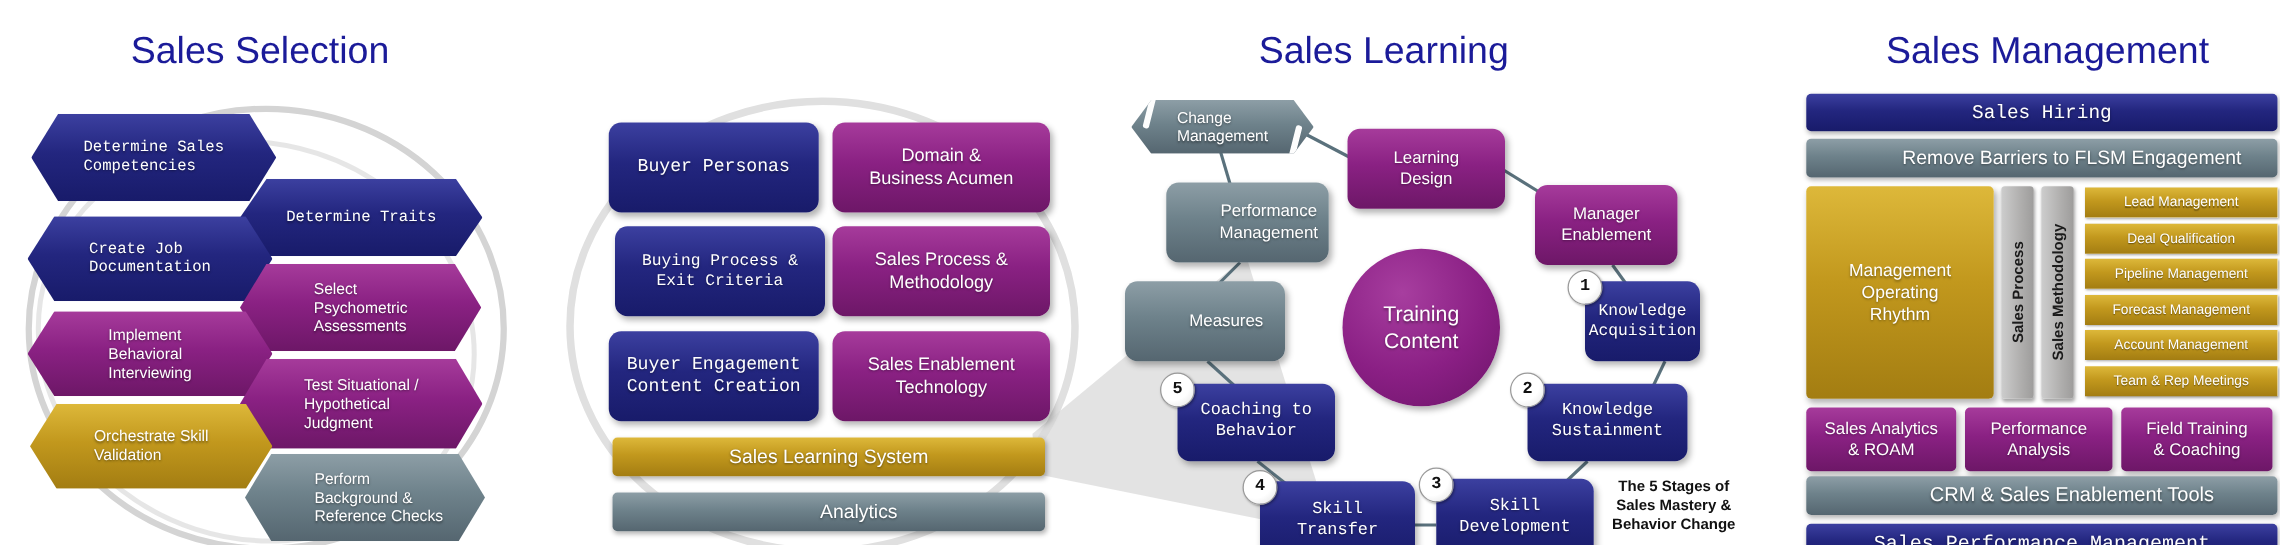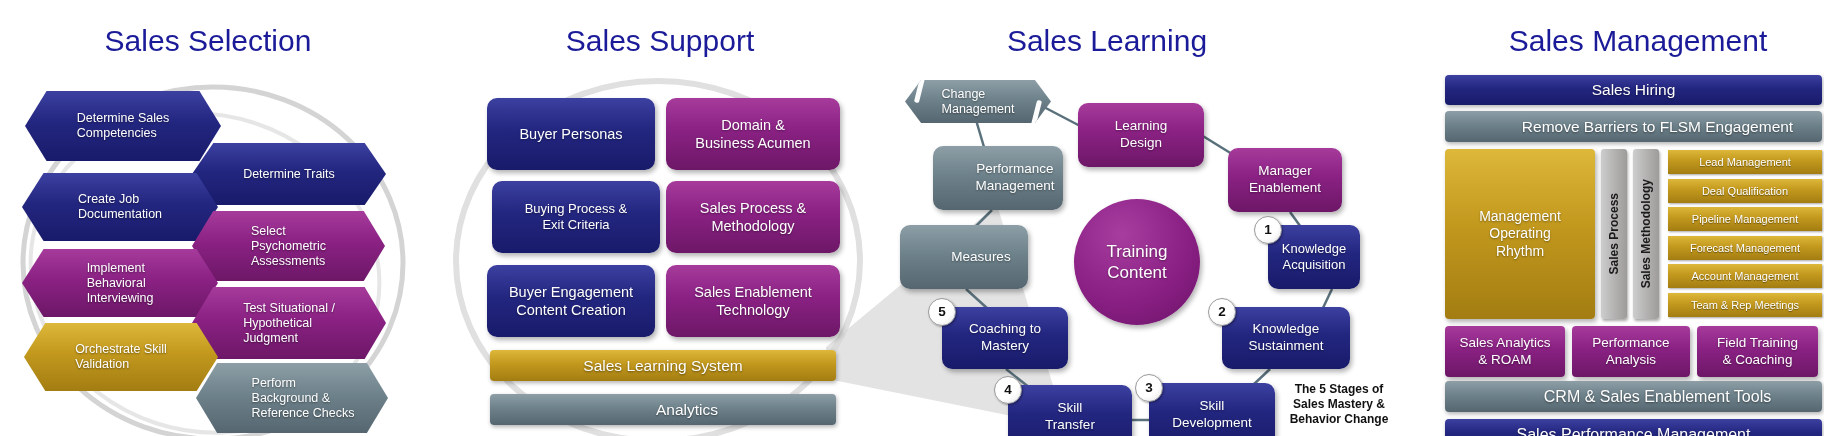--- a/index.html
+++ b/index.html
@@ -59,21 +59,21 @@
   .circle{
     border-radius:50%;
     background:radial-gradient(circle at 38% 28%,#a73e9f 0%,#8a1f84 55%,#6c1468 100%);
     font-size:17px;
   }
   .caption{
     position:absolute;z-index:2;font-weight:bold;color:#111;font-size:12px;
     line-height:1.25;text-align:center;white-space:pre-line;
   }
   .prewrap{white-space:pre-line;}
-  .navy{background:linear-gradient(180deg,#3c40a0 0%,#23267f 45%,#181b6a 100%);}
+  .navy{background:linear-gradient(180deg,#3c40a0 0%,#23267f 45%,#181b6a 100%);font-family:Liberation Mono, monospace;}
   .purple{background:linear-gradient(180deg,#a63b9b 0%,#8a2183 45%,#6d1767 100%);}
   .gold{background:linear-gradient(180deg,#ddb83a 0%,#c2981d 45%,#a37d12 100%);}
   .slate{background:linear-gradient(180deg,#8d9ea6 0%,#6e828b 45%,#556670 100%);padding-left:48px;}
   .slash{position:absolute;width:5px;height:60%;background:#fdfdfd;border-radius:2px;}
 </style>
 </head>
 <body>
 
 <div id="canvas">
 
@@ -110,21 +110,20 @@
 Interviewing</span></div>
   <div class="hex purple prewrap" style="left:192px;top:264px;width:194px;height:72px"><span>Test Situational /
 Hypothetical
 Judgment</span></div>
   <div class="hex gold prewrap" style="left:24px;top:300px;width:194px;height:68px"><span>Orchestrate Skill
 Validation</span></div>
   <div class="hex slate prewrap" style="left:196px;top:340px;width:192px;height:70px"><span>Perform
 Background &amp;
 Reference Checks</span></div>
 
-  <div class="sec-title" style="left:660px">Sales Support</div>
   <div class="card navy prewrap" style="left:487px;top:75px;width:168px;height:72px;font-size:14.5px"><span>Buyer Personas</span></div>
   <div class="card purple prewrap" style="left:666px;top:75px;width:174px;height:72px;font-size:14.5px"><span>Domain &amp;
 Business Acumen</span></div>
   <div class="card navy prewrap" style="left:492px;top:158px;width:168px;height:72px;font-size:13px"><span>Buying Process &amp;
 Exit Criteria</span></div>
   <div class="card purple prewrap" style="left:666px;top:158px;width:174px;height:72px;font-size:14.5px"><span>Sales Process &amp;
 Methodology</span></div>
   <div class="card navy prewrap" style="left:487px;top:242px;width:168px;height:72px;font-size:14.5px"><span>Buyer Engagement
 Content Creation</span></div>
   <div class="card purple prewrap" style="left:666px;top:242px;width:174px;height:72px;font-size:14.5px"><span>Sales Enablement
@@ -164,21 +163,21 @@
 Development</span>
   </div>
   <div class="card navy prewrap" style="left:1008px;top:362px;width:124px;height:64px">
     <span class="badge">4</span>
     <span>Skill
 Transfer</span>
   </div>
   <div class="card navy prewrap" style="left:942px;top:284px;width:126px;height:62px">
     <span class="badge">5</span>
     <span>Coaching to
-Mastery</span>
+Behavior</span>
   </div>
   <div class="caption" style="left:1284px;top:359px;width:110px">The 5 Stages of
 Sales Mastery &amp;
 Behavior Change</div>
 
   <div class="sec-title" style="left:1638px">Sales Management</div>
   <div class="bar navy" style="left:1445px;top:52px;width:377px;height:30px">Sales Hiring</div>
   <div class="bar slate" style="left:1445px;top:88px;width:377px;height:31px">Remove Barriers to FLSM Engagement</div>
   <div class="card sq gold prewrap" style="left:1445px;top:126px;width:150px;height:170px;font-size:14px"><span>Management
 Operating

